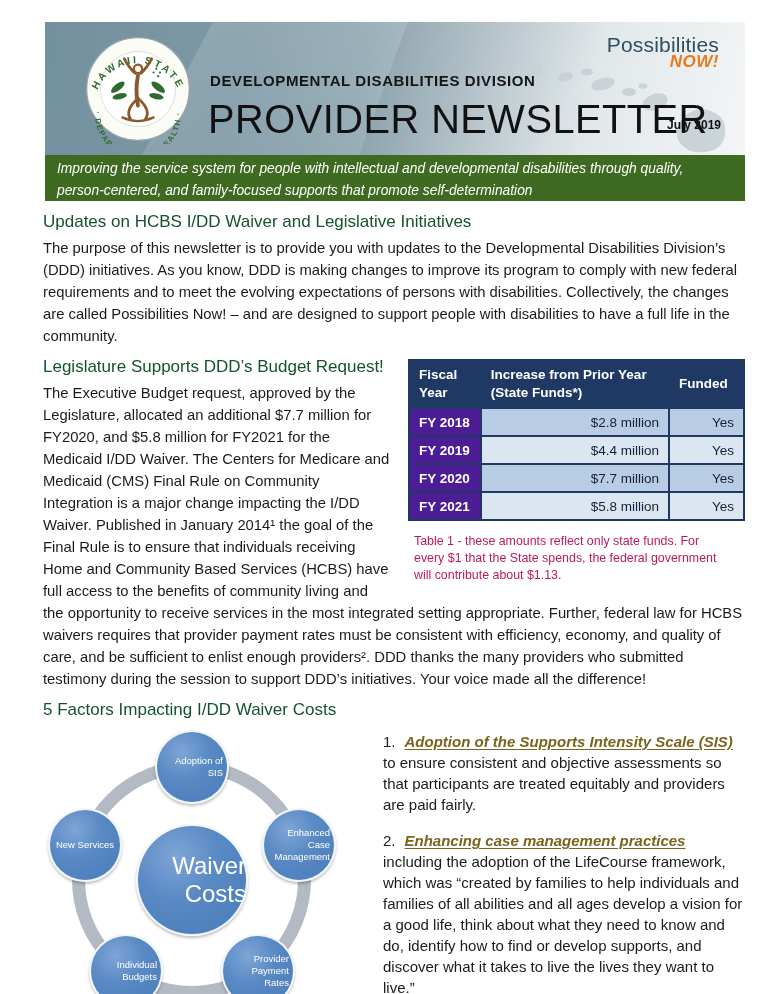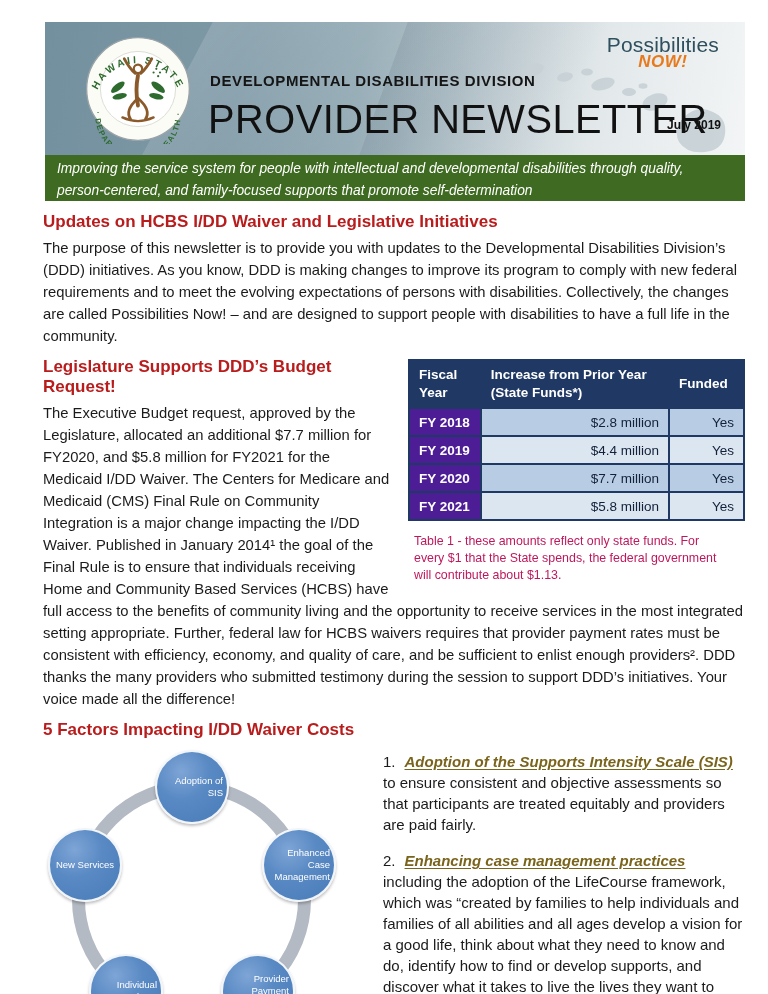--- a/index.html
+++ b/index.html
@@ -23,32 +23,32 @@
   .seal{position:absolute;left:38px;top:12px;width:110px;height:110px;}
   .masthead-division{
     position:absolute;left:165px;top:50px;font-size:15px;font-weight:700;color:#151515;
     letter-spacing:0.6px;
   }
   .masthead-title{
     position:absolute;left:163px;top:74px;font-size:41px;font-weight:500;color:#111;
     letter-spacing:0.5px;transform:scaleX(0.97);transform-origin:left;
   }
   .masthead-date{position:absolute;right:24px;top:96px;font-size:12px;font-weight:700;color:#111;}
-  .brand{position:absolute;right:26px;top:12px;text-align:center;line-height:1.02;}
+  .brand{position:absolute;right:26px;top:12px;text-align:right;line-height:1.02;}
   .brand .brand-line1{font-size:21px;color:#2e4f5e;font-weight:500;letter-spacing:0.2px;}
   .brand .brand-line2{font-size:17px;color:#e87a1e;font-weight:700;font-style:italic;margin-top:-2px;letter-spacing:0.5px;}
   
   .mission{
     position:absolute;left:45px;top:155px;width:700px;height:46px;background:#3e6b21;
     color:#ffffff;font-style:italic;font-size:13.8px;line-height:1.62;box-sizing:border-box;
     padding:3px 14px 0 12px;
   }
   
   .content{position:absolute;left:43px;top:204px;width:702px;}
-  h2.sec{font-size:17px;font-weight:700;color:#b91c1c;margin:0 0 5px 0;}
+  h2.sec{font-size:17px;font-weight:400;color:#14532d;margin:0 0 5px 0;}
   p.body{font-size:14.8px;line-height:22px;margin:0 0 10px 0;}
   .sec-updates{margin-top:8px;}
   .sec-legislature{margin-top:4px;}
   
   .table-float{float:right;width:337px;margin:2px 0 6px 16px;}
   table.fy{border-collapse:collapse;width:337px;}
   table.fy th,table.fy td{border:2px solid #1f3864;box-sizing:border-box;text-align:left;vertical-align:middle;}
   table.fy th{background:#1f3864;color:#fff;font-size:13.5px;font-weight:700;padding:5px 9px;height:46px;line-height:1.35;}
   table.fy td.ylab{background:#4c1d95;color:#fff;font-weight:700;font-size:13.5px;padding:4px 9px;height:28px;}
   table.fy td.val{font-size:13.5px;padding:4px 9px;color:#13213a;text-align:right;}
@@ -198,20 +198,21 @@
     <h2 class="sec">5 Factors Impacting I/DD Waiver Costs</h2>
 
     <div class="factors-body">
       <div class="diagram">
         <div class="ring"></div>
         <div class="node sat sat-0">Adoption of SIS</div>
         <div class="node sat sat-1">Enhanced Case Management</div>
         <div class="node sat sat-4">New Services</div>
         <div class="node sat sat-3">Individual Budgets</div>
         <div class="node sat sat-2">Provider Payment Rates</div>
+        <div class="node hub">Waiver Costs</div>
       </div>
 
       <div class="factors-text">
         <p class="factor-item">
           <span class="factor-num">1.</span><span class="factor-lead">Adoption of the Supports Intensity Scale (SIS)</span><span> to ensure consistent and objective assessments so that participants are treated equitably and providers are paid fairly.</span>
         </p>
         <p class="factor-item">
           <span class="factor-num">2.</span><span class="factor-lead">Enhancing case management practices</span><span> including the adoption of the LifeCourse framework, which was “created by families to help individuals and families of all abilities and all ages develop a vision for a good life, think about what they need to know and do, identify how to find or develop supports, and discover what it takes to live the lives they want to live.”</span>
         </p>
 

